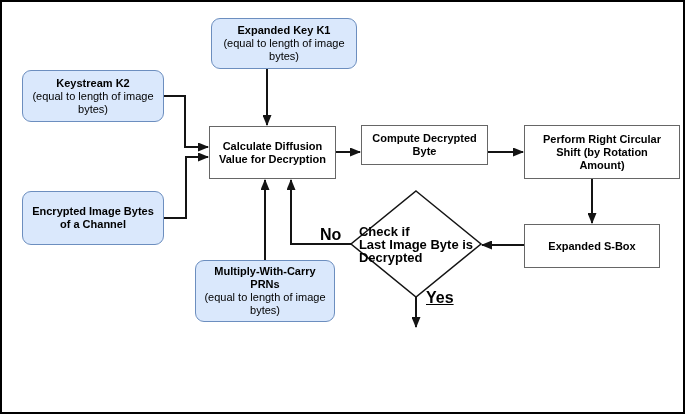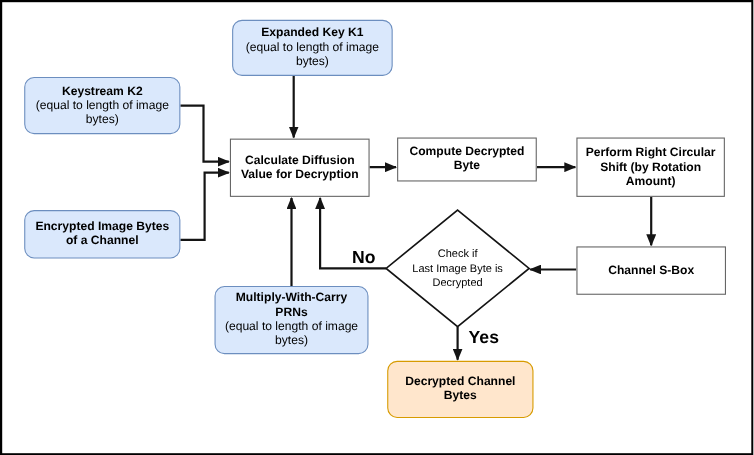--- a/index.html
+++ b/index.html
@@ -43,22 +43,22 @@
     border: 1.4px solid var(--rect-stroke, #666);
   }
   .orange {
     background: var(--orange-fill, #ffe6cc);
     border: 1px solid var(--orange-stroke, #d79b00);
     border-radius: 9px;
   }
   .decision-label {
     position: absolute;
     display: flex; align-items: center; justify-content: center;
-    text-align: center;
-    font-size: 10px; line-height: 13px; font-weight: normal;
+    text-align: left;
+    font-size: 13px; line-height: 13px; font-weight: bold;
     white-space: pre;
   }
   .edge-label {
     position: absolute;
     font-size: 16px; font-weight: bold; text-align: center;
   }
 </style>
 </head>
 <body>
 
@@ -90,21 +90,21 @@
     <div class="sub">(equal to length of image
 bytes)</div>
   </div>
 
   <div class="node blue" style="left:20px; top:68px; width:142px; height:52px;align-items:center;">
     <div class="lbl">Keystream K2</div>
     <div class="sub">(equal to length of image
 bytes)</div>
   </div>
 
-  <div class="node blue" style="left:20px; top:189px; width:142px; height:44px;">
+  <div class="node blue" style="left:20px; top:189px; width:142px; height:54px;">
     <div class="lbl">Encrypted Image Bytes
 of a Channel</div>
   </div>
 
   <div class="node blue" style="left:193px; top:258px; width:140px; height:62px;">
     <div class="lbl">Multiply-With-Carry
 PRNs</div>
     <div class="sub">(equal to length of image
 bytes)</div>
   </div>
@@ -112,35 +112,31 @@
   <div class="node rect" style="left:207px; top:124px; width:127px; height:53px;">
     <div class="lbl">Calculate Diffusion
 Value for Decryption</div>
   </div>
 
   <div class="node rect" style="left:359px; top:123px; width:127px; height:40px;">
     <div class="lbl">Compute Decrypted
 Byte</div>
   </div>
 
-  <div class="node rect" style="left:522px; top:123px; width:135px; height:54px;">
+  <div class="node rect" style="left:522px; top:123px; width:156px; height:54px;">
     <div class="lbl">Perform Right Circular
 Shift (by Rotation
 Amount)</div>
   </div>
 
   <div class="node rect" style="left:522px; top:222px; width:136px; height:44px;">
-    <div class="lbl">Channel S-Box</div>
+    <div class="lbl">Expanded S-Box</div>
   </div>
 
   <div class="decision-label" style="left:349px; top:189px; width:130px; height:106px;">Check if
 Last Image Byte is
 Decrypted</div>
 
-  <div class="node orange" style="left:350px; top:326px; width:133px; height:52px;">
-    <div class="lbl">Decrypted Channel
-Bytes</div>
-  </div>
 
   <div class="edge-label" style="left:318px; top:224px;">No</div>
-  <div class="edge-label" style="left:424px; top:297px;">Yes</div>
+  <div class="edge-label" style="left:424px; top:287px;text-decoration:underline;">Yes</div>
 
 </div>
 
 </body></html>

